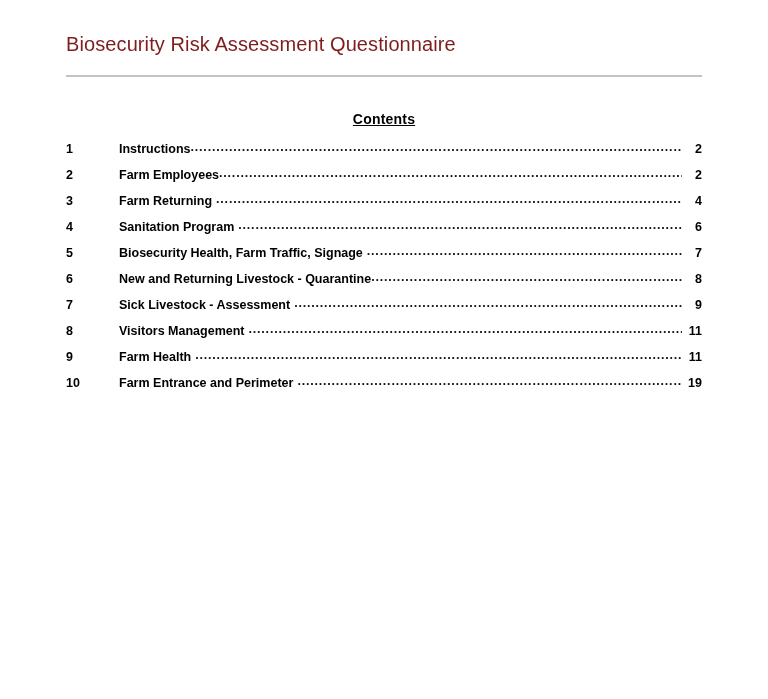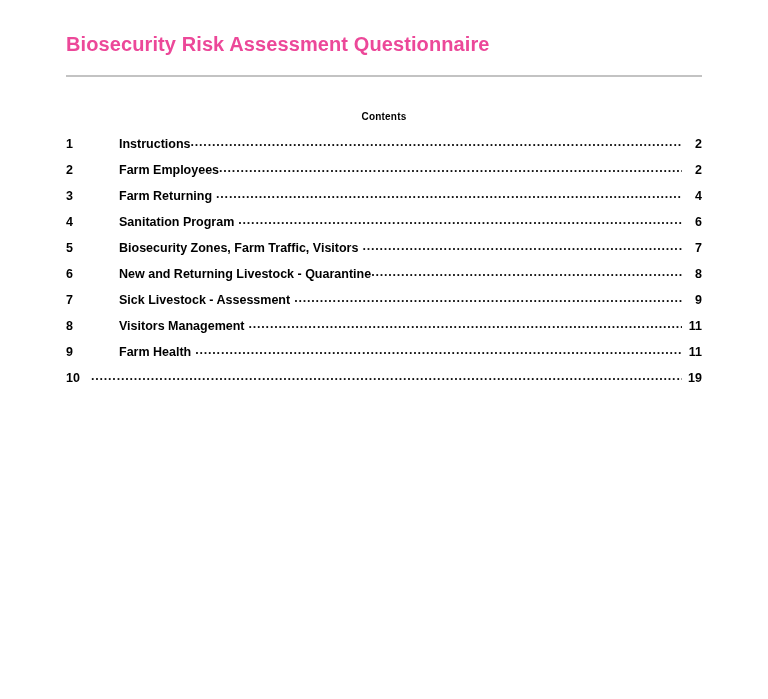--- a/index.html
+++ b/index.html
@@ -19,43 +19,44 @@
     width: 768px;
     height: 699px;
     background: #ffffff;
     box-sizing: border-box;
   }
   .doc-header {
     padding: 0 66px;
   }
   .doc-title {
     font-size: 20px;
-    font-weight: bold;
-    color: #ec4899;
+    font-weight: normal;
+    color: #7f1d1d;
     letter-spacing: 0.1px;
     margin: 0;
     padding-top: 31px;
     line-height: 26px;
     white-space: nowrap;
   }
   .header-rule {
     margin-top: 18px;
     margin-left: 0;
     width: 636px;
     height: 0;
     border-top: 2px solid #c3c3c3;
   }
   .contents-heading {
     margin: 0;
     padding-top: 34px;
-    font-size: 10px;
+    font-size: 14px;
     font-weight: bold;
     text-align: center;
     color: #000000;
     letter-spacing: 0.2px;
+    text-decoration: underline;
   }
   .toc {
     margin: 0;
     padding: 0;
     list-style: none;
     padding-top: 13px;
   }
   .toc-entry {
     display: flex;
     align-items: baseline;
@@ -141,21 +142,21 @@
       </li>
       <li class="toc-entry spaced">
         <span class="toc-num">4</span>
         <span class="toc-label">Sanitation Program</span>
         <span class="toc-gap"></span>
         <span class="toc-leader"></span>
         <span class="toc-page">6</span>
       </li>
       <li class="toc-entry spaced">
         <span class="toc-num">5</span>
-        <span class="toc-label">Biosecurity Zones, Farm Traffic, Visitors</span>
+        <span class="toc-label">Biosecurity Health, Farm Traffic, Signage</span>
         <span class="toc-gap"></span>
         <span class="toc-leader"></span>
         <span class="toc-page">7</span>
       </li>
       <li class="toc-entry">
         <span class="toc-num">6</span>
         <span class="toc-label">New and Returning Livestock - Quarantine</span>
         <span class="toc-gap"></span>
         <span class="toc-leader"></span>
         <span class="toc-page">8</span>
@@ -176,19 +177,20 @@
       </li>
       <li class="toc-entry spaced">
         <span class="toc-num">9</span>
         <span class="toc-label">Farm Health</span>
         <span class="toc-gap"></span>
         <span class="toc-leader"></span>
         <span class="toc-page">11</span>
       </li>
       <li class="toc-entry spaced">
         <span class="toc-num">10</span>
+        <span class="toc-label">Farm Entrance and Perimeter</span>
         <span class="toc-gap"></span>
         <span class="toc-leader"></span>
         <span class="toc-page">19</span>
       </li>
     </ul>
 
 </div>
 
 </body></html>

